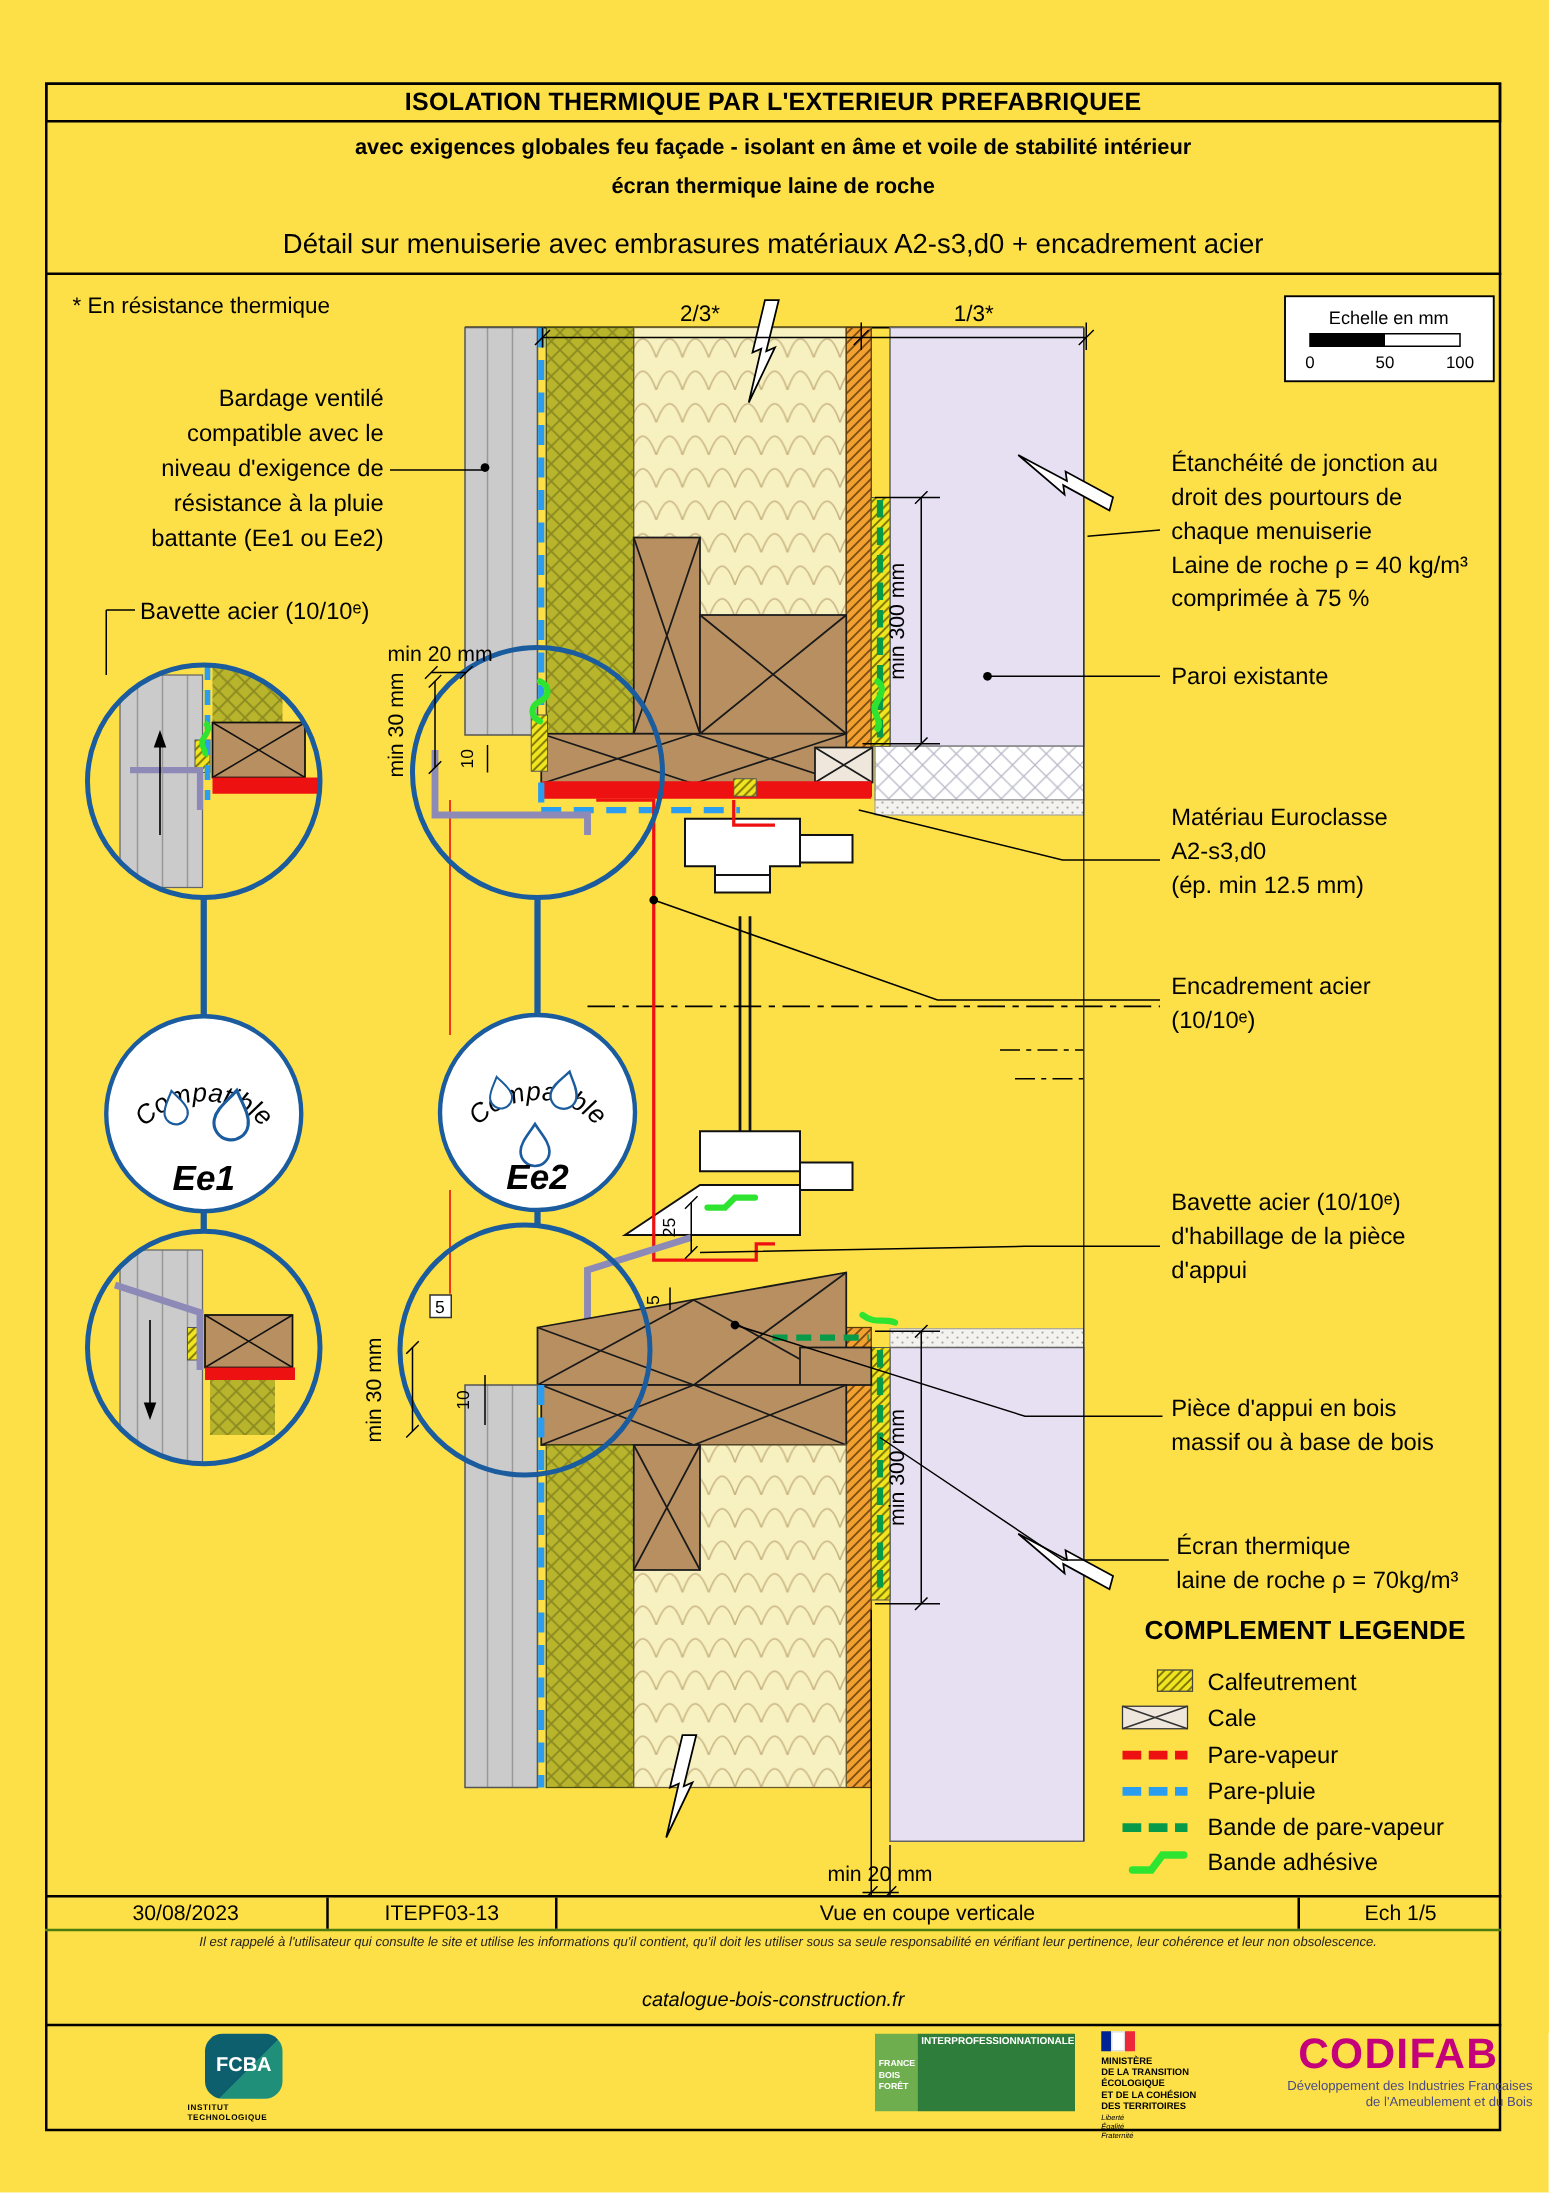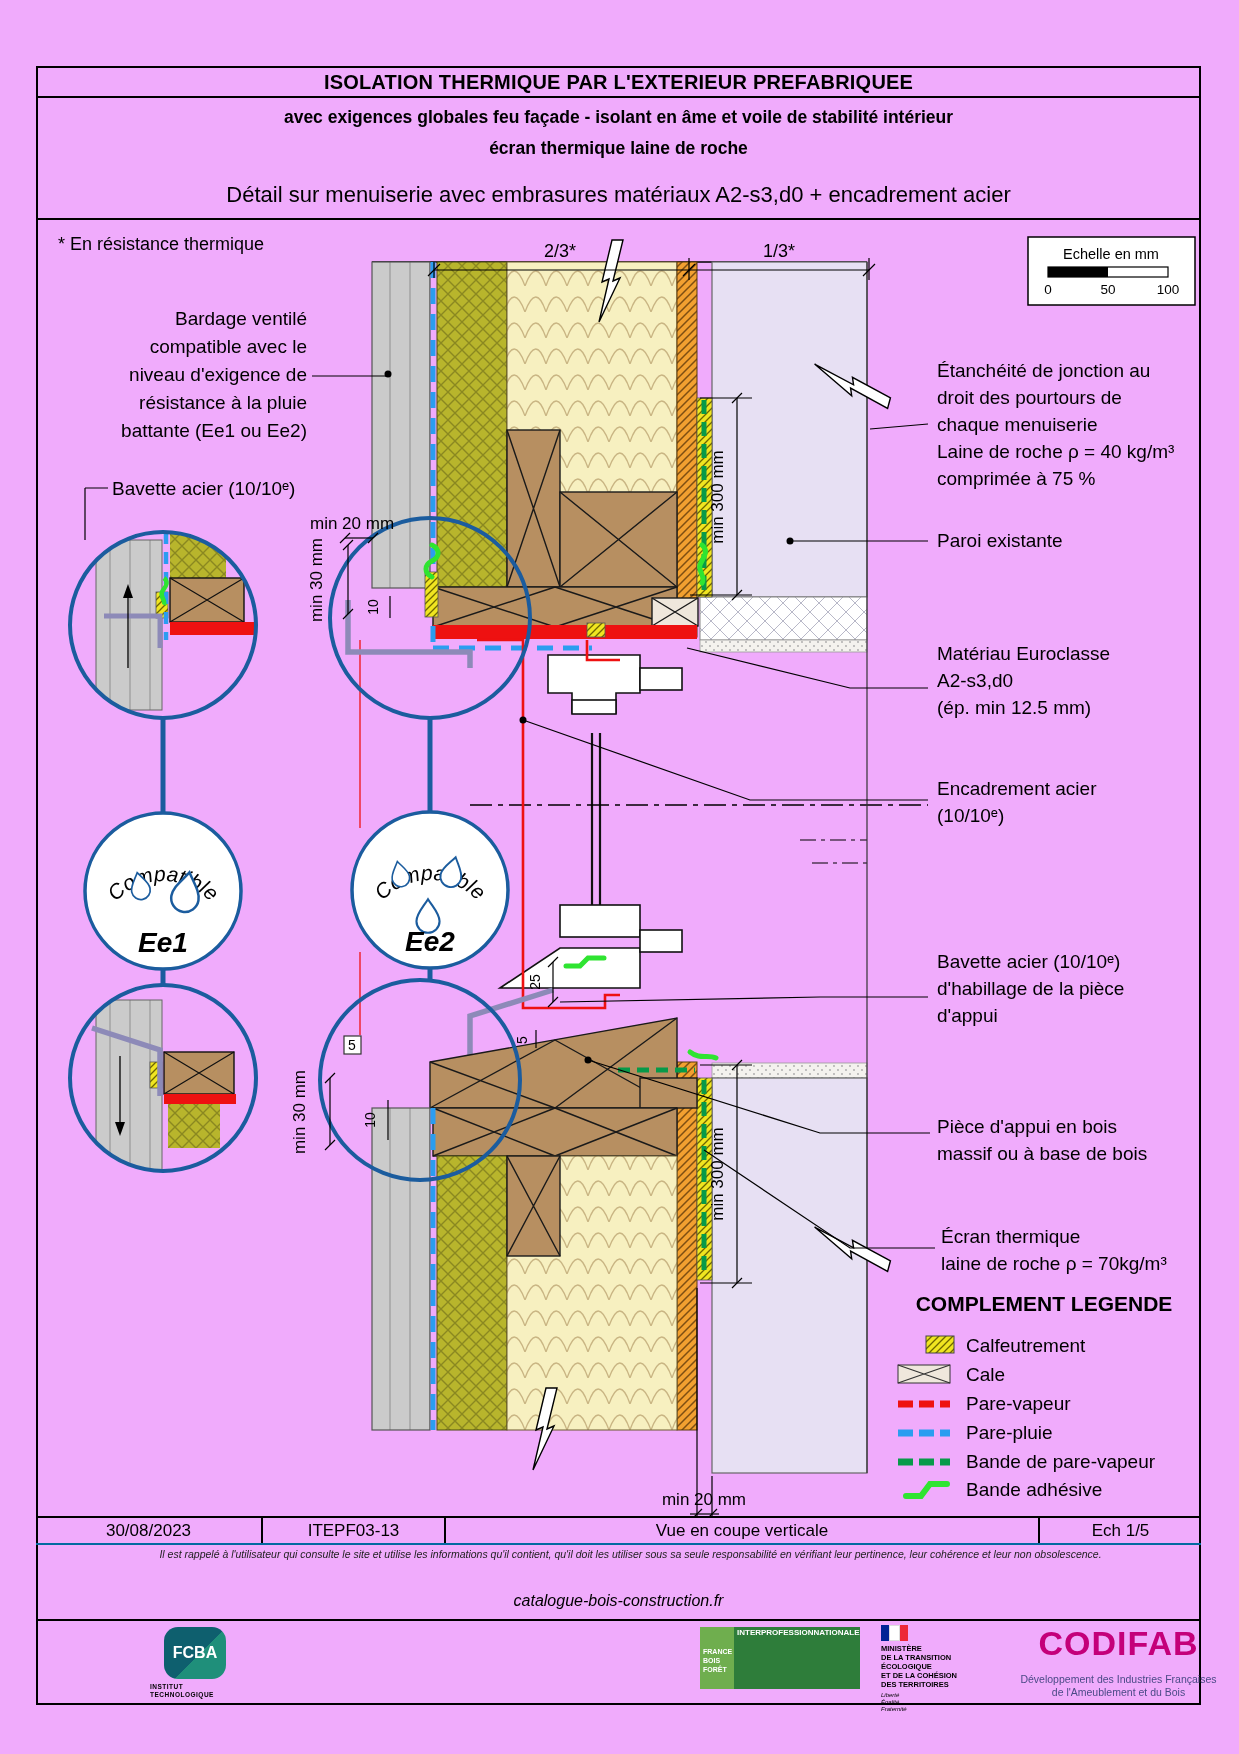--- a/index.html
+++ b/index.html
@@ -1,25 +1,25 @@
 <!DOCTYPE html>
 <html><head>
 <meta charset="utf-8">
 <style>
   html,body{margin:0;padding:0;background:#fff;}
-  .sheet{position:relative;width:1239px;height:1754px;background:#f0abfc;
+  .sheet{position:relative;width:1239px;height:1754px;background:#fde047;
     font-family:"Liberation Sans","DejaVu Sans",sans-serif;color:#000;overflow:hidden;}
   .frame{position:absolute;left:36px;top:66px;width:1165px;height:1639px;border:2px solid #000;box-sizing:border-box;}
   .titlebox{position:absolute;left:36px;top:66px;width:1165px;height:32px;border:2px solid #000;box-sizing:border-box;
     display:flex;align-items:center;justify-content:center;font-weight:bold;font-size:20px;letter-spacing:.2px;}
   .subtitles{position:absolute;left:38px;top:102px;width:1161px;text-align:center;font-weight:bold;font-size:17.5px;line-height:31px;}
   .detailtitle{position:absolute;left:38px;top:182px;width:1161px;text-align:center;font-size:22px;}
   .hline{position:absolute;left:36px;width:1165px;height:0;border-top:2px solid #000;}
   .drawing{position:absolute;left:37px;top:220px;}
-  .infobar{position:absolute;left:36px;top:1516px;width:1165px;height:29px;border-top:2px solid #000;border-bottom:2px solid #0369a1;
+  .infobar{position:absolute;left:36px;top:1516px;width:1165px;height:29px;border-top:2px solid #000;border-bottom:2px solid #4d7c0f;
     box-sizing:border-box;display:flex;font-size:17px;}
   .infobar>div{display:flex;align-items:center;justify-content:center;border-right:2px solid #000;box-sizing:border-box;}
   .infobar>div:last-child{border-right:none;}
   .cell-date{width:227px;}.cell-ref{width:183px;}.cell-view{width:594px;}.cell-scale{flex:1;}
   .disclaimer{position:absolute;left:36px;top:1548px;width:1165px;text-align:center;font-size:10.5px;font-style:italic;color:#222;margin-left:12px;}
   .urlrow{position:absolute;left:36px;top:1583px;width:1165px;height:38px;border-bottom:2px solid #000;box-sizing:border-box;
     display:flex;align-items:center;justify-content:center;font-size:16px;font-style:italic;}
   .logos{position:absolute;left:36px;top:1621px;width:1165px;height:84px;}
   .logo-fcba{position:absolute;left:114px;top:6px;width:90px;text-align:center;}
   .fcba-box{width:62px;height:52px;margin:0 auto;background:linear-gradient(135deg,#0e5f6e 55%,#1f8f7a 55%);
@@ -27,21 +27,21 @@
   .fcba-sub{font-size:6.5px;font-weight:bold;letter-spacing:.5px;margin-top:4px;line-height:8px;text-align:left;}
   .logo-fbf{position:absolute;left:664px;top:6px;width:110px;height:62px;display:flex;}
   .fbf-left{width:34px;background:#6fae4e;color:#fff;font-size:7px;font-weight:bold;line-height:9px;padding:20px 2px 2px 3px;box-sizing:border-box;}
   .fbf-right{flex:1;background:#2e7d3a;color:#fff;font-size:8px;font-weight:bold;display:flex;justify-content:center;padding-left:3px;line-height:11px;}
   .logo-min{position:absolute;left:845px;top:4px;width:120px;font-size:7.5px;font-weight:bold;line-height:9px;}
   .min-flag{display:flex;width:27px;height:16px;margin-bottom:3px;}
   .min-flag div{flex:1;}
   .min-motto{font-style:italic;font-weight:normal;font-size:6px;line-height:7px;margin-top:3px;}
   .logo-cod{position:absolute;left:975px;top:4px;width:215px;text-align:center;}
   .cod-name{font-size:34px;font-weight:bold;color:#c4007a;letter-spacing:1px;line-height:36px;}
-  .cod-tag{font-size:10.5px;color:#4a4a86;line-height:13px;margin-top:12px;}
+  .cod-tag{font-size:10.5px;color:#4a4a86;line-height:13px;margin-top:2px;text-align:right;}
   svg text{fill:#000;}
 </style>
 </head>
 <body>
 
 <div class="sheet">
   <div class="frame"></div>
 
   <div class="titlebox">ISOLATION THERMIQUE PAR L'EXTERIEUR PREFABRIQUEE</div>
   <div class="subtitles">

